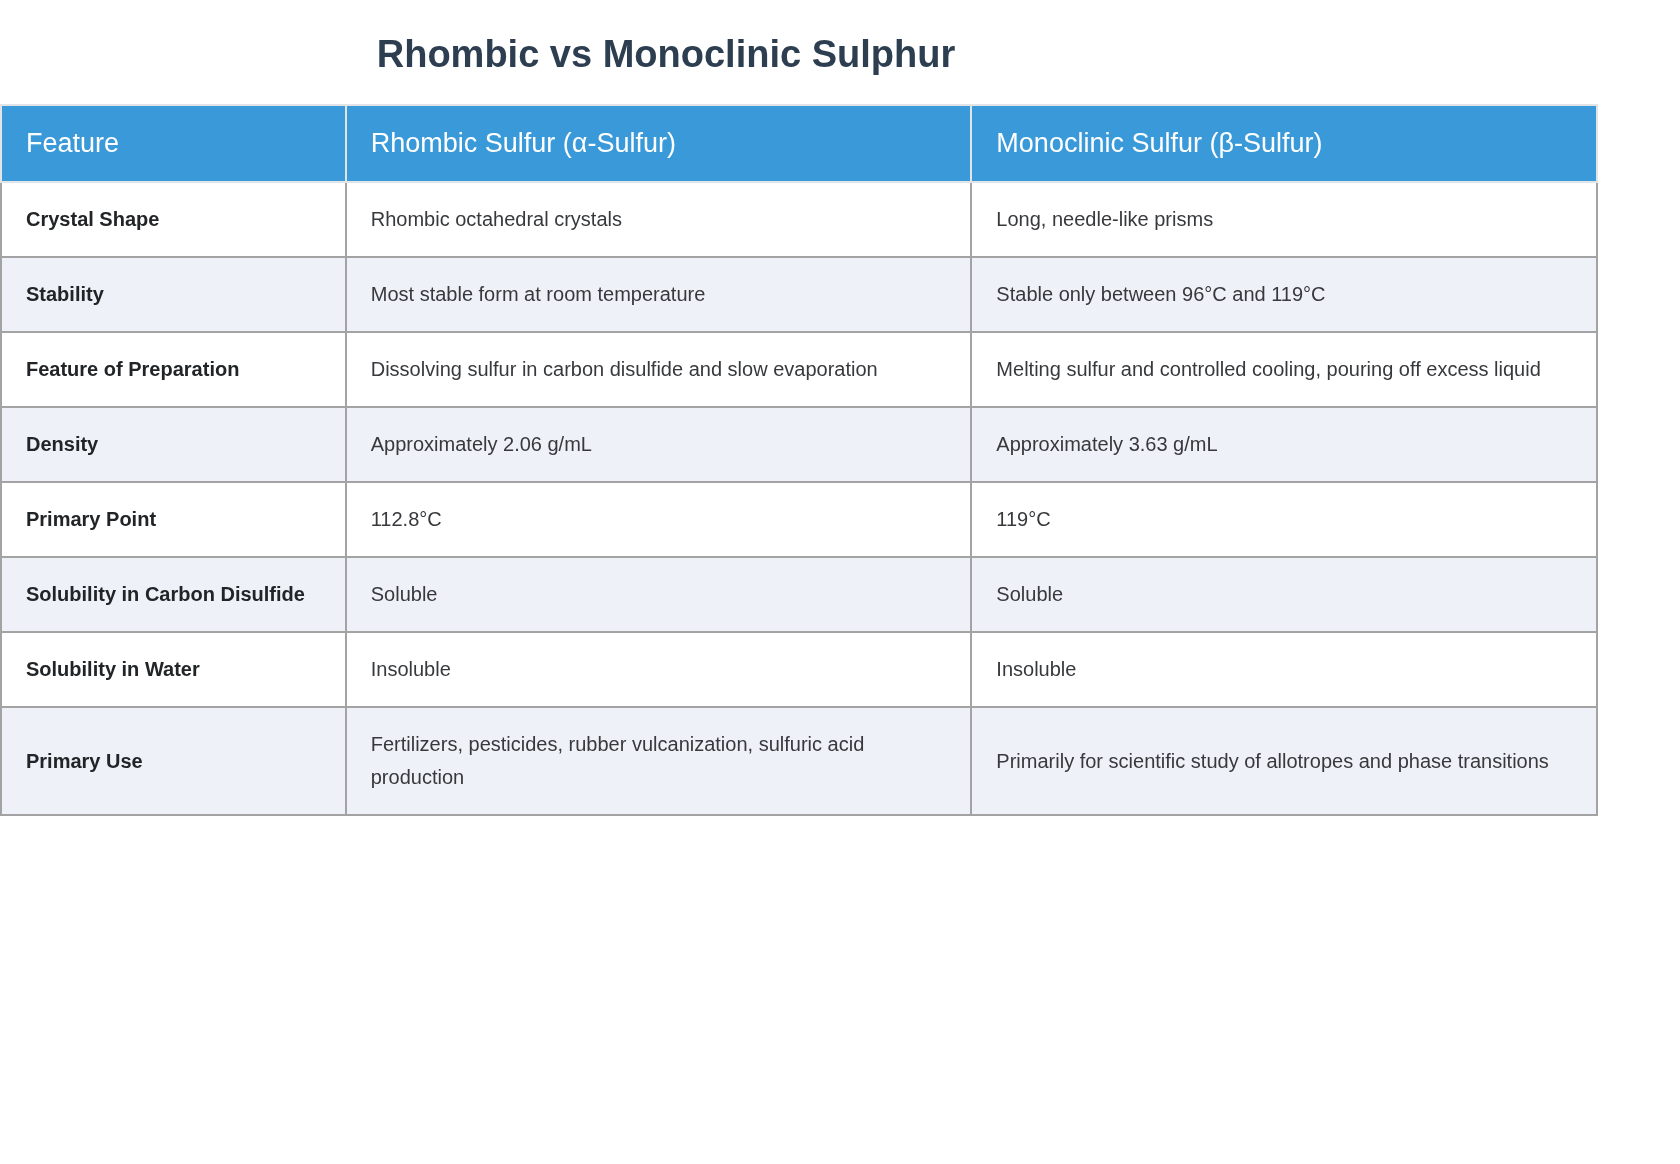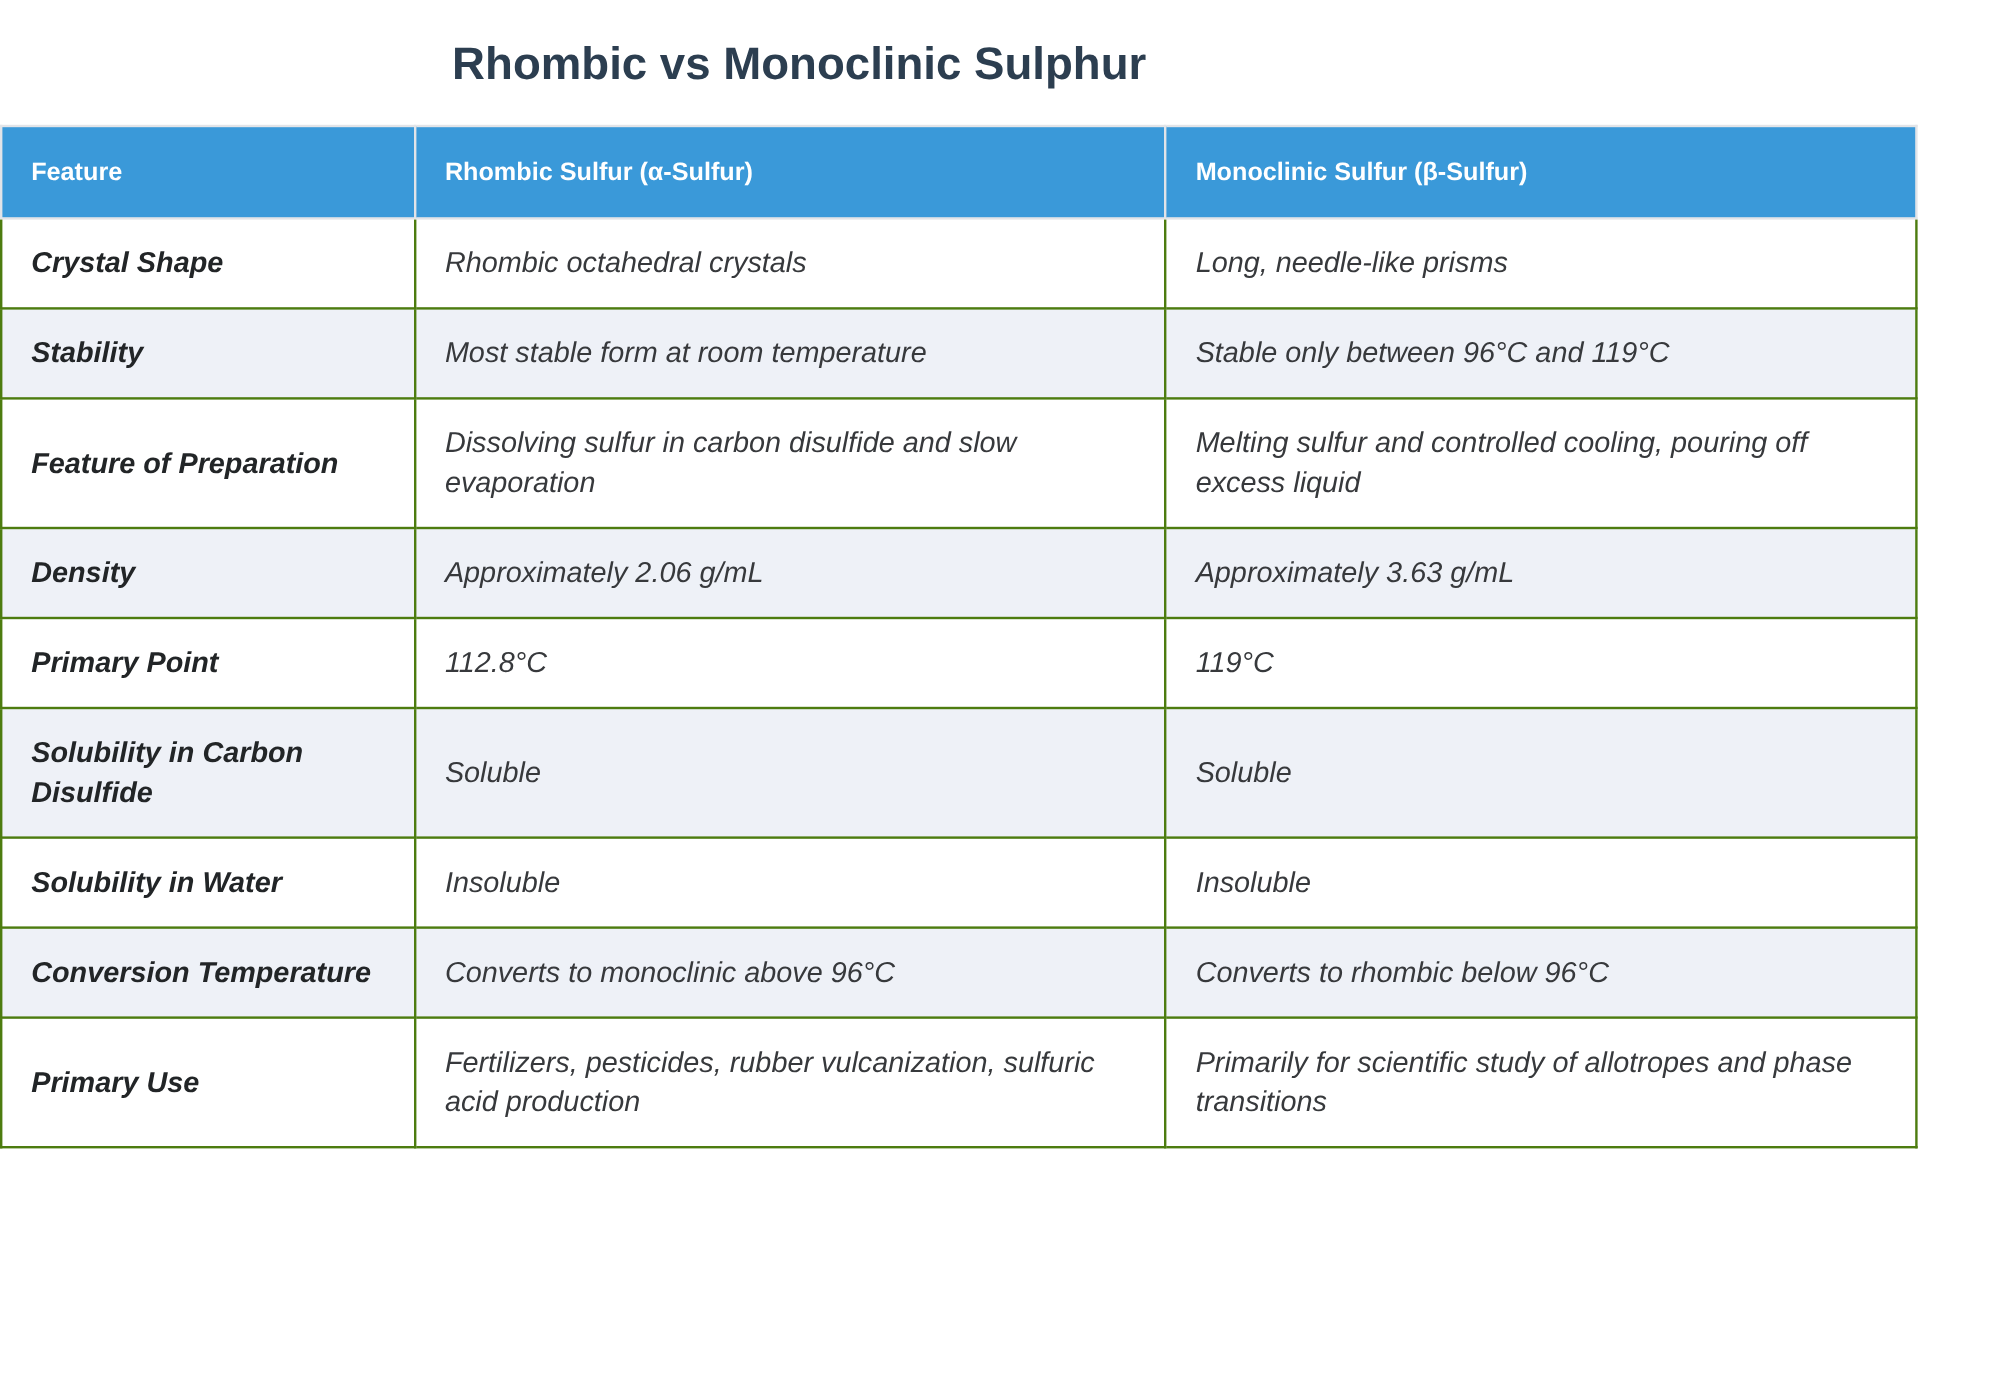--- a/index.html
+++ b/index.html
@@ -29,35 +29,34 @@
     border-collapse: collapse;
     table-layout: fixed;
   }
   col.c-feature { width: 21.6%; }
   col.c-rhombic { width: 39.2%; }
   col.c-mono   { width: 39.2%; }
   table.compare th {
     background: #3a99d9;
     color: #ffffff;
     text-align: left;
-    font-size: 21px;
-    font-weight: 700;
+    font-size: 27px;
+    font-weight: 400;
     padding: 21px 24px;
     line-height: 33px;
     border: 2px solid #e2e4e8;
   }
   table.compare td {
-    font-size: 24px;
+    font-size: 20px;
     color: #37393c;
     padding: 20px 24px;
     line-height: 33px;
-    border: 2px solid #4d7c0f;
+    border: 2px solid #a3a3a3;
     background: #ffffff;
     vertical-align: middle;
-    font-style: italic;
   }
   table.compare td.feature {
     font-weight: 700;
     color: #222527;
   }
   table.compare tbody tr:nth-child(even) td {
     background: #eef1f7;
   }
 </style>
 </head>
@@ -109,24 +108,19 @@
         <td class="feature">Solubility in Carbon Disulfide</td>
         <td>Soluble</td>
         <td>Soluble</td>
       </tr>
       <tr>
         <td class="feature">Solubility in Water</td>
         <td>Insoluble</td>
         <td>Insoluble</td>
       </tr>
       <tr>
-        <td class="feature">Conversion Temperature</td>
-        <td>Converts to monoclinic above 96°C</td>
-        <td>Converts to rhombic below 96°C</td>
-      </tr>
-      <tr>
         <td class="feature">Primary Use</td>
         <td>Fertilizers, pesticides, rubber vulcanization, sulfuric acid production</td>
         <td>Primarily for scientific study of allotropes and phase transitions</td>
       </tr>
     </tbody>
   </table>
 </div>
 
 </body></html>

